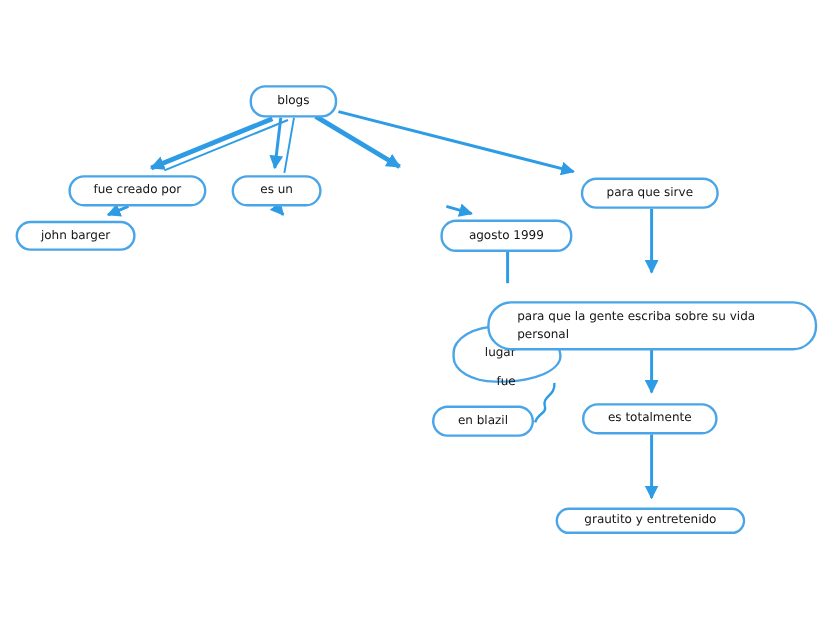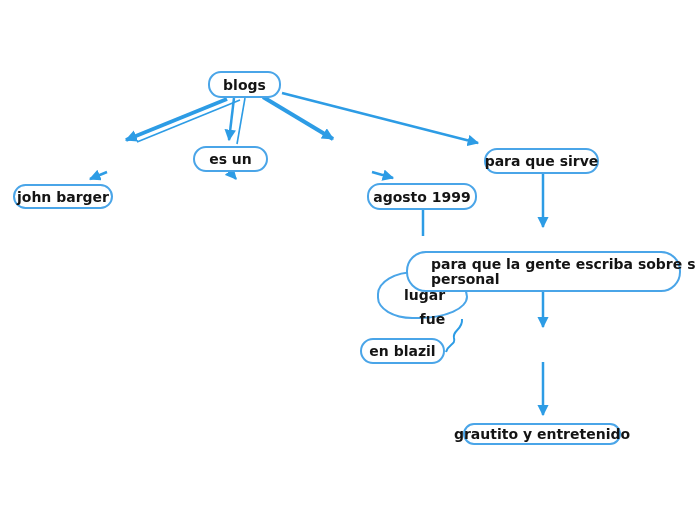--- a/index.html
+++ b/index.html
@@ -19,22 +19,22 @@
   }
   .node {
     position: absolute;
     box-sizing: border-box;
     background: #ffffff;
     border: 2px solid #4aa5e8;
     border-radius: 13px;
     display: flex;
     align-items: center;
     justify-content: center;
-    font-weight: bold;
-    font-size: 14px;
+    font-weight: normal;
+    font-size: 10px;
     color: #141414;
     white-space: pre;
     z-index: 2;
     line-height: 14px;
   }
   .node-big {
     border-radius: 20px;
     justify-content: flex-start;
     text-align: left;
     padding-left: 23px;
@@ -88,36 +88,38 @@
 
     <line x1="543" y1="276" x2="543" y2="327" stroke="#2d9ce5" stroke-width="2.5" marker-end="url(#ah)"></line>
 
     <line x1="543" y1="362" x2="543" y2="415" stroke="#2d9ce5" stroke-width="2.5" marker-end="url(#ah)"></line>
 
     <path d="M462,319 C463,330 452,330 454,338 C456,345 448,344 446,352" stroke="#2d9ce5" stroke-width="2" fill="none"></path>
   </svg>
 
   <div class="node" style="left:208px; top:71px; width:73px; height:27px;">blogs</div>
 
+  <div class="node" style="left:57px; top:146px; width:115px; height:26px;">fue creado por</div>
 
   <div class="node" style="left:193px; top:146px; width:75px; height:26px;">es un</div>
 
 
   <div class="node" style="left:484px; top:148px; width:115px; height:26px;">para que sirve</div>
 
   <div class="node" style="left:13px; top:184px; width:100px; height:25px;">john barger</div>
 
 
   <div class="node" style="left:367px; top:183px; width:110px; height:27px;">agosto 1999</div>
 
   <div class="node node-blob" style="left:377px; top:271px; width:91px; height:48px;">el
 lugar
 fue</div>
 
   <div class="node node-big" style="left:406px; top:235px; width:275px; height:41px;">para que la gente escriba sobre su vida
 personal</div>
 
   <div class="node" style="left:360px; top:338px; width:85px; height:26px;">en blazil</div>
 
+  <div class="node" style="left:485px; top:336px; width:113px; height:26px;">es totalmente</div>
 
   <div class="node" style="left:463px; top:423px; width:158px; height:22px;">grautito y entretenido</div>
 
 </div>
 
 </body></html>

